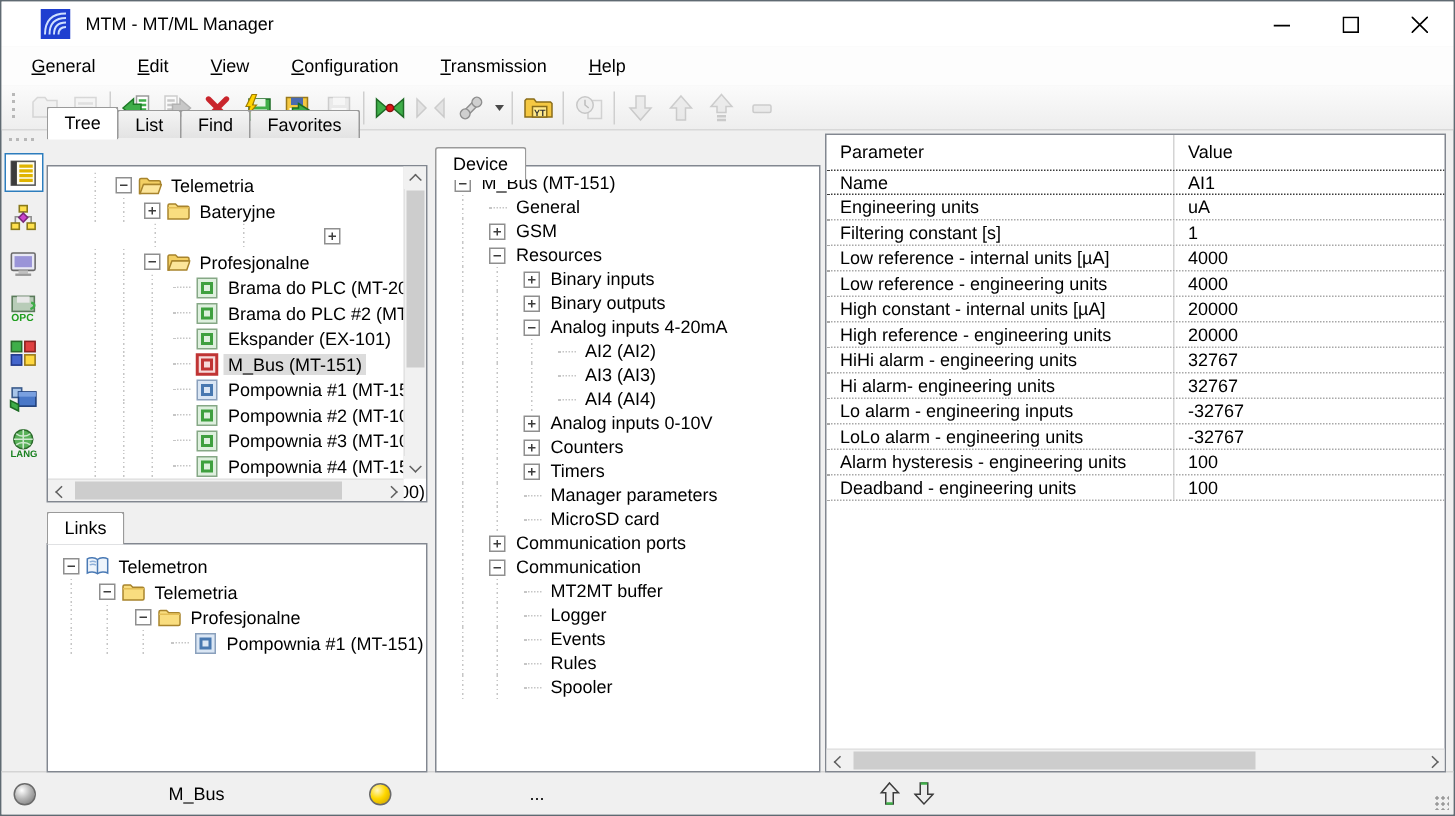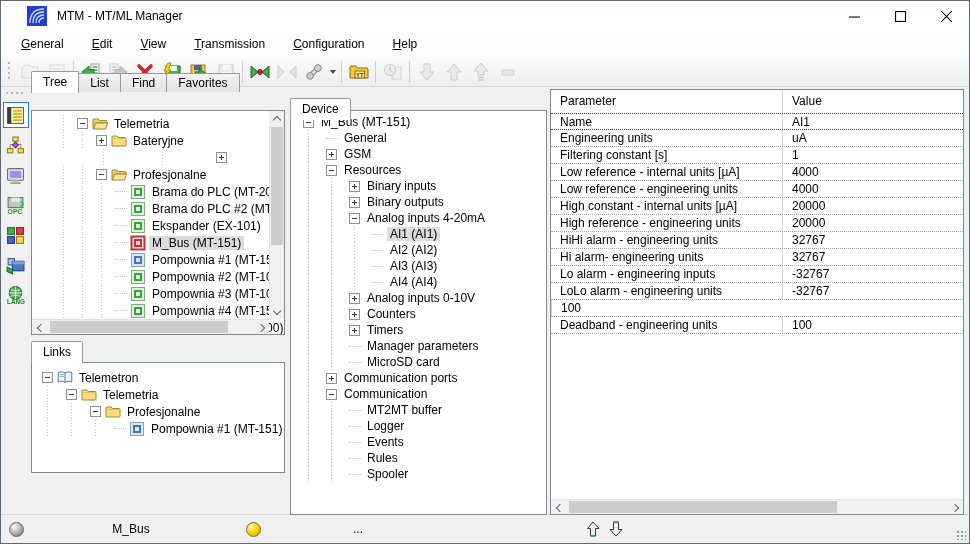--- a/index.html
+++ b/index.html
@@ -125,22 +125,22 @@
             <path d="M0 0l10 10M10 0L0 10" stroke="#000" stroke-width="1"></path>
           </svg>
         </div>
       </div>
   </div>
 
   <div class="menubar">
       <div class="menu-item"><u>G</u>eneral</div>
       <div class="menu-item"><u>E</u>dit</div>
       <div class="menu-item"><u>V</u>iew</div>
+      <div class="menu-item"><u>C</u>onfiguration</div>
       <div class="menu-item"><u>T</u>ransmission</div>
-      <div class="menu-item"><u>C</u>onfiguration</div>
       <div class="menu-item"><u>H</u>elp</div>
     </div>
 
   <div class="toolbar">
     <span class="tb-grip"></span>
   <div class="tb-btn disabled">
         <span style="width: 20px; height: 20px; display: block;">
           <svg viewBox="0 0 20 20">
             <path d="M2 16V6l3-3h5l1.5 2H18v11z" fill="#ececec" stroke="#b0b0b0"></path>
           </svg>
@@ -576,21 +576,21 @@
           <span class="chev right"></span>
         </span>
     </div>
   </div>
 
   <div class="tabs" style="left:30px;top:339px;">
     <div class="tab active">
         <span>Links</span>
       </div>
   </div>
-  <div class="box" style="left:30px;top:361px;width:254px;height:111px;">
+  <div class="box" style="left:30px;top:361px;width:254px;height:153px;">
     <div style="padding-top:6px;">
         <div class="trow" style="height: 17px;">
           <span class="pad0" style="width: 10px;"></span>
           <span class="tgl"></span>
           <span class="ticon">
             <svg viewBox="0 0 16 16">
               <path d="M8 3C6.2 1.6 3 1.6 1.2 2.6V12c1.8-1 5-1 6.8.5 1.8-1.5 5-1.5 6.8-.5V2.6C13 1.6 9.8 1.6 8 3z" fill="#eef4fb" stroke="#4a7ab5"></path>
               <path d="M8 3v9.5" stroke="#4a7ab5"></path>
               <path d="M2.8 4.6c1.5-.5 3.2-.4 4.2.2M2.8 6.6c1.5-.5 3.2-.4 4.2.2" stroke="#8fb0d8" fill="none"></path>
             </svg>
@@ -682,28 +682,20 @@
           <span class="ind" style="width: 23px;"></span>
           <span class="tgl expand"></span>
           <span class="lbl">Binary outputs</span>
         </div>
         <div class="trow" style="height: 16px;">
           <span class="pad0" style="width: 12px;"></span>
           <span class="ind" style="width: 23px;"></span>
           <span class="ind" style="width: 23px;"></span>
           <span class="tgl"></span>
           <span class="lbl">Analog inputs 4-20mA</span>
-        </div>
-        <div class="trow selected" style="height: 16px;">
-          <span class="pad0" style="width: 12px;"></span>
-          <span class="ind" style="width: 23px;"></span>
-          <span class="ind" style="width: 23px;"></span>
-          <span class="ind" style="width: 23px;"></span>
-          <span class="leafstub"></span>
-          <span class="lbl">AI1 (AI1)</span>
         </div>
         <div class="trow" style="height: 16px;">
           <span class="pad0" style="width: 12px;"></span>
           <span class="ind" style="width: 23px;"></span>
           <span class="ind" style="width: 23px;"></span>
           <span class="ind" style="width: 23px;"></span>
           <span class="leafstub"></span>
           <span class="lbl">AI2 (AI2)</span>
         </div>
         <div class="trow" style="height: 16px;">
@@ -851,20 +843,21 @@
         </div>
         <div class="param-row">
           <span>Lo alarm - engineering inputs</span>
           <span class="vcol">-32767</span>
         </div>
         <div class="param-row">
           <span>LoLo alarm - engineering units</span>
           <span class="vcol">-32767</span>
         </div>
         <div class="param-row">
+          <span>Alarm hysteresis - engineering units</span>
           <span class="vcol">100</span>
         </div>
         <div class="param-row">
           <span>Deadband - engineering units</span>
           <span class="vcol">100</span>
         </div>
       </div>
     <div class="hscroll" style="left:0;right:0;bottom:0;">
       <span class="sb-btn" style="left:0;top:0;">
           <span class="chev left"></span>

